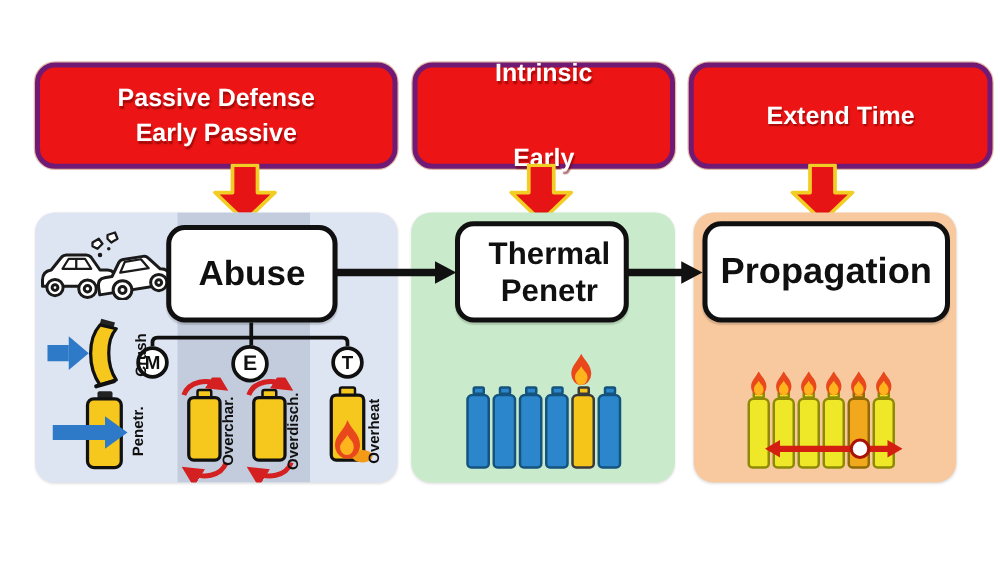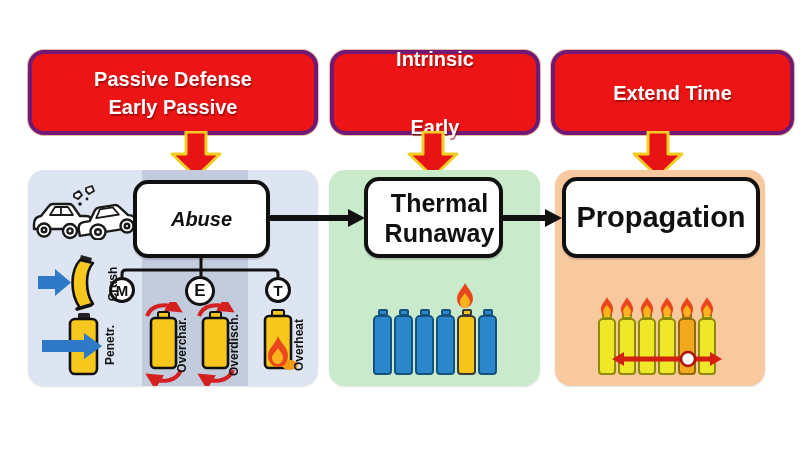--- a/index.html
+++ b/index.html
@@ -23,21 +23,21 @@
   #panel-abuse{left:28px;width:290px;background:#dee5f2;}
   #panel-abuse .band{position:absolute;left:114px;top:0;width:106px;height:216px;background:#c3ccdc;}
   #panel-thermal{left:329px;width:211px;background:#c9ebcb;}
   #panel-propagation{left:555px;width:210px;background:#f8c89e;}
 
   
   .stagebox{position:absolute;background:#fff;border:4px solid #101010;border-radius:15px;
             box-sizing:border-box;display:flex;flex-direction:column;justify-content:center;
             align-items:center;font-weight:bold;color:#101010;
             box-shadow:0 2px 1px rgba(0,0,0,.15);}
-  #stage-abuse{left:133px;top:180px;width:137px;height:78px;font-size:20px;font-style:italic;}
+  #stage-abuse{left:133px;top:180px;width:137px;height:78px;font-size:28px;}
   #stage-thermal{left:364px;top:177px;width:139px;height:81px;font-size:25px;line-height:30px;padding-left:12px;}
   #stage-propagation{left:562px;top:177px;width:198px;height:81px;font-size:29px;}
 
   .absvg{position:absolute;}
 
   
   .cat-circle{position:absolute;background:#fff;border:3px solid #101010;border-radius:50%;
               box-sizing:border-box;display:flex;align-items:center;justify-content:center;
               font-weight:bold;color:#101010;}
   #cat-m{left:109px;top:277px;width:26px;height:26px;font-size:15px;}
@@ -132,21 +132,21 @@
       <circle cx="50" cy="26" r="1.8" fill="#1a1a1a" stroke="none"></circle>
       <circle cx="57" cy="21" r="1.4" fill="#1a1a1a" stroke="none"></circle>
     </g>
   </svg>
 
   <div class="stagebox" id="stage-abuse">
     <span>Abuse</span>
   </div>
   <div class="stagebox" id="stage-thermal">
     <span>Thermal</span>
-    <span>Runaway</span>
+    <span>Penetr</span>
   </div>
   <div class="stagebox" id="stage-propagation">
     <span>Propagation</span>
   </div>
 
   <svg class="absvg" style="left:268px;top:207px;" width="98" height="22" viewBox="0 0 98 22">
     <line x1="0" y1="11" x2="82" y2="11" stroke="#111" stroke-width="6"></line>
     <polygon points="80,2 97,11 80,20" fill="#111"></polygon>
   </svg>
   <svg class="absvg" style="left:501px;top:207px;" width="62" height="22" viewBox="0 0 62 22">

